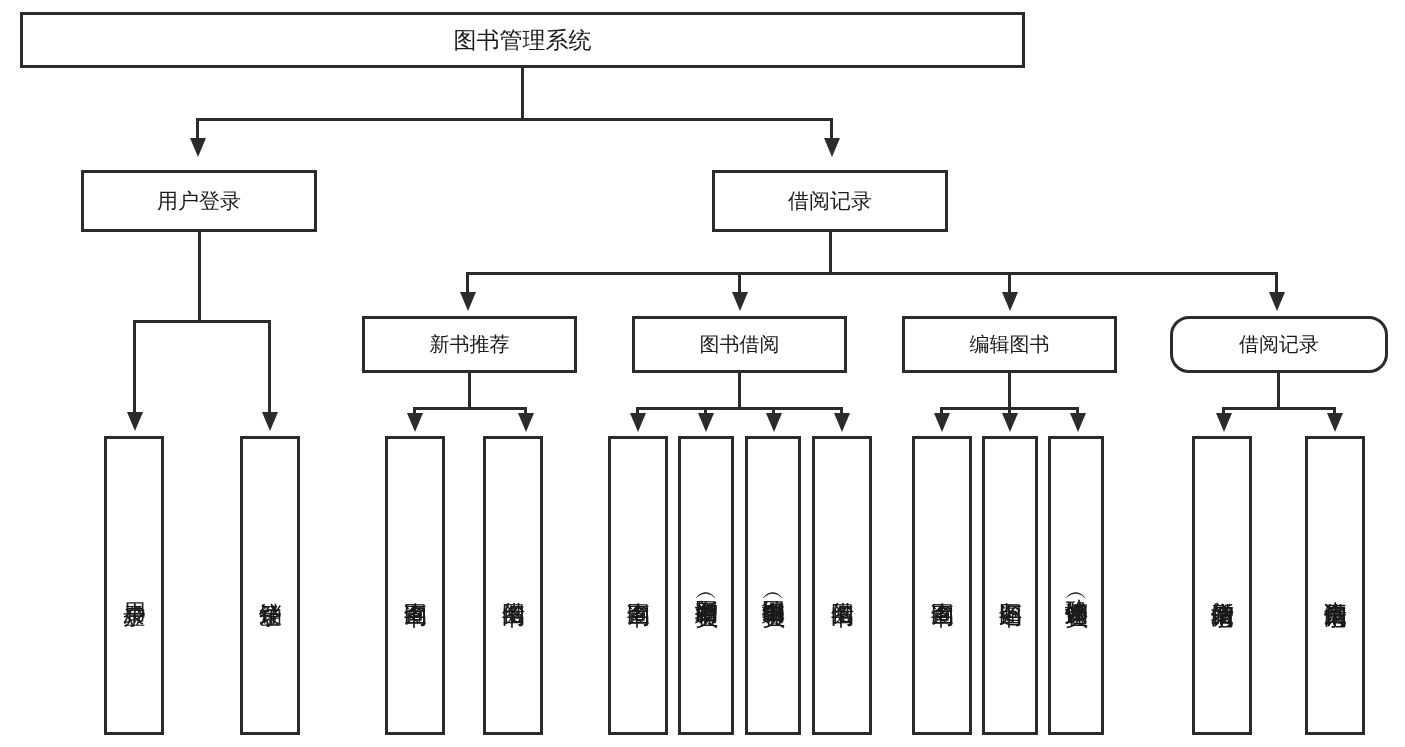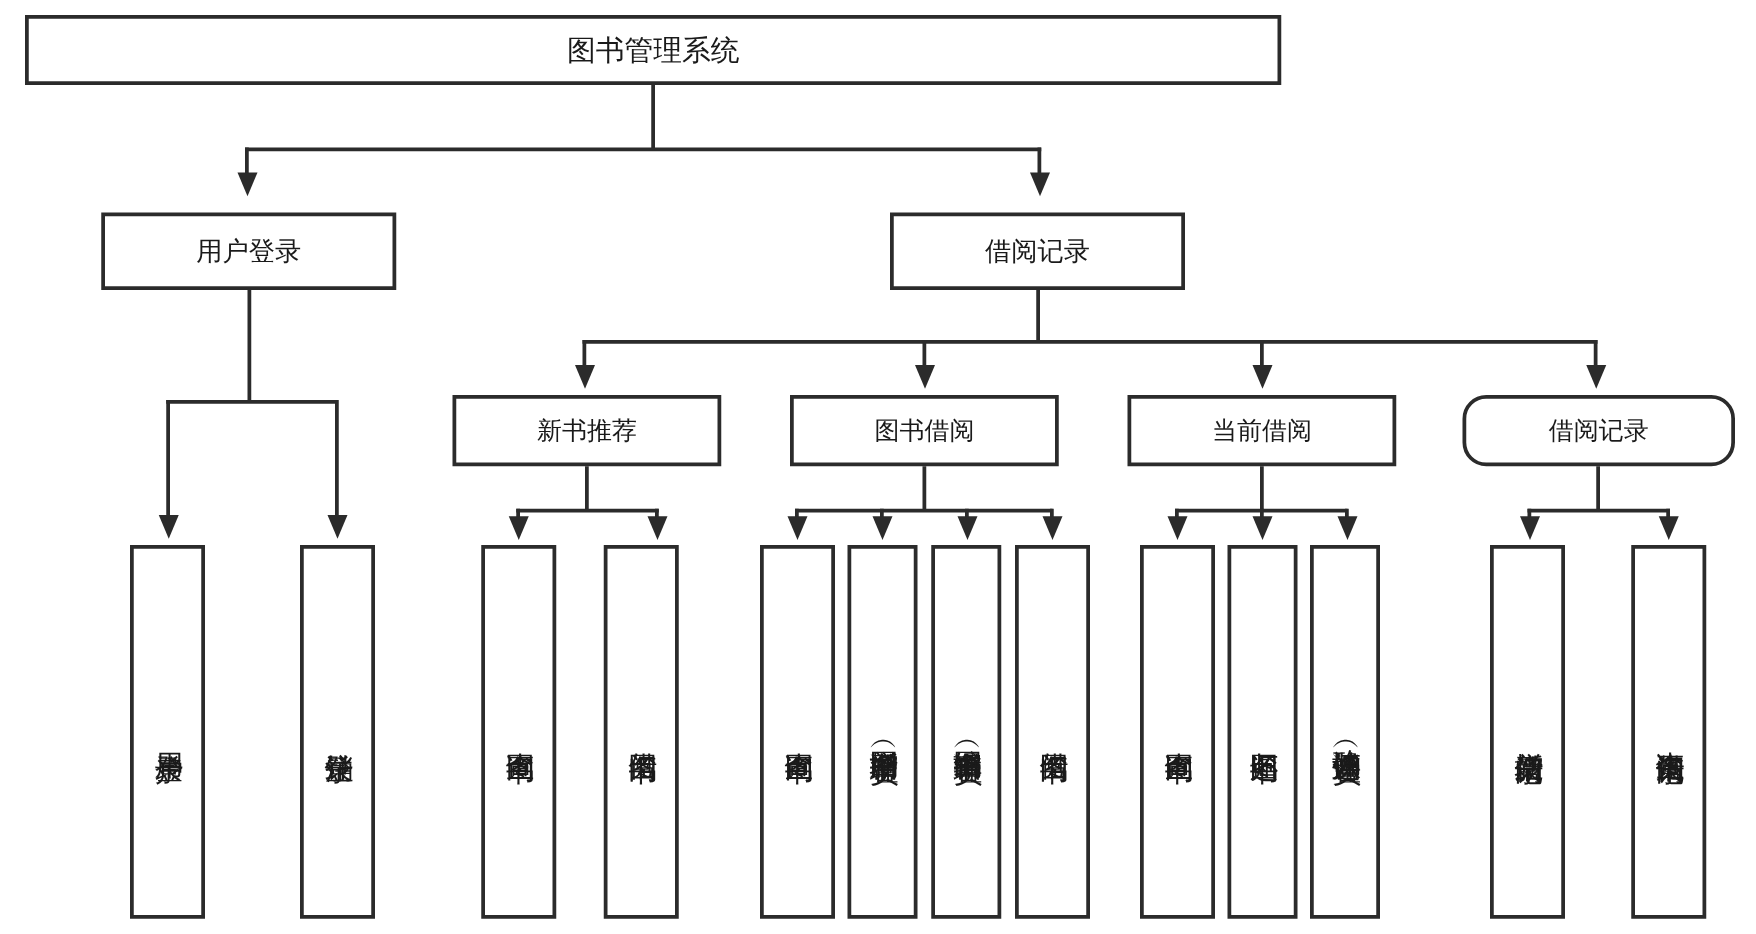--- a/index.html
+++ b/index.html
@@ -117,21 +117,21 @@
   <div class="edge v" style="left:1275px; top:272px; width:3px; height:22px;"></div>
   <div class="arrow" style="left:1269px; top:292px;"></div>
 
   <div class="node l2" style="left:362px; top:316px; width:215px; height:57px;">
     <span>新书推荐</span>
   </div>
   <div class="node l2" style="left:632px; top:316px; width:215px; height:57px;">
     <span>图书借阅</span>
   </div>
   <div class="node l2" style="left:902px; top:316px; width:215px; height:57px;">
-    <span>当前借阅</span>
+    <span>编辑图书</span>
   </div>
   <div class="node l2" style="left:1170px; top:316px; width:218px; height:57px;border-radius:19px;">
     <span>借阅记录</span>
   </div>
 
   <div class="edge v" style="left:468px; top:373px; width:3px; height:36px;"></div>
   <div class="edge h" style="left:413px; top:407px; width:114px; height:3px;"></div>
   <div class="edge v" style="left:413px; top:407px; width:3px; height:8px;"></div>
   <div class="arrow" style="left:407px; top:413px;"></div>
   <div class="edge v" style="left:524px; top:407px; width:3px; height:8px;"></div>

